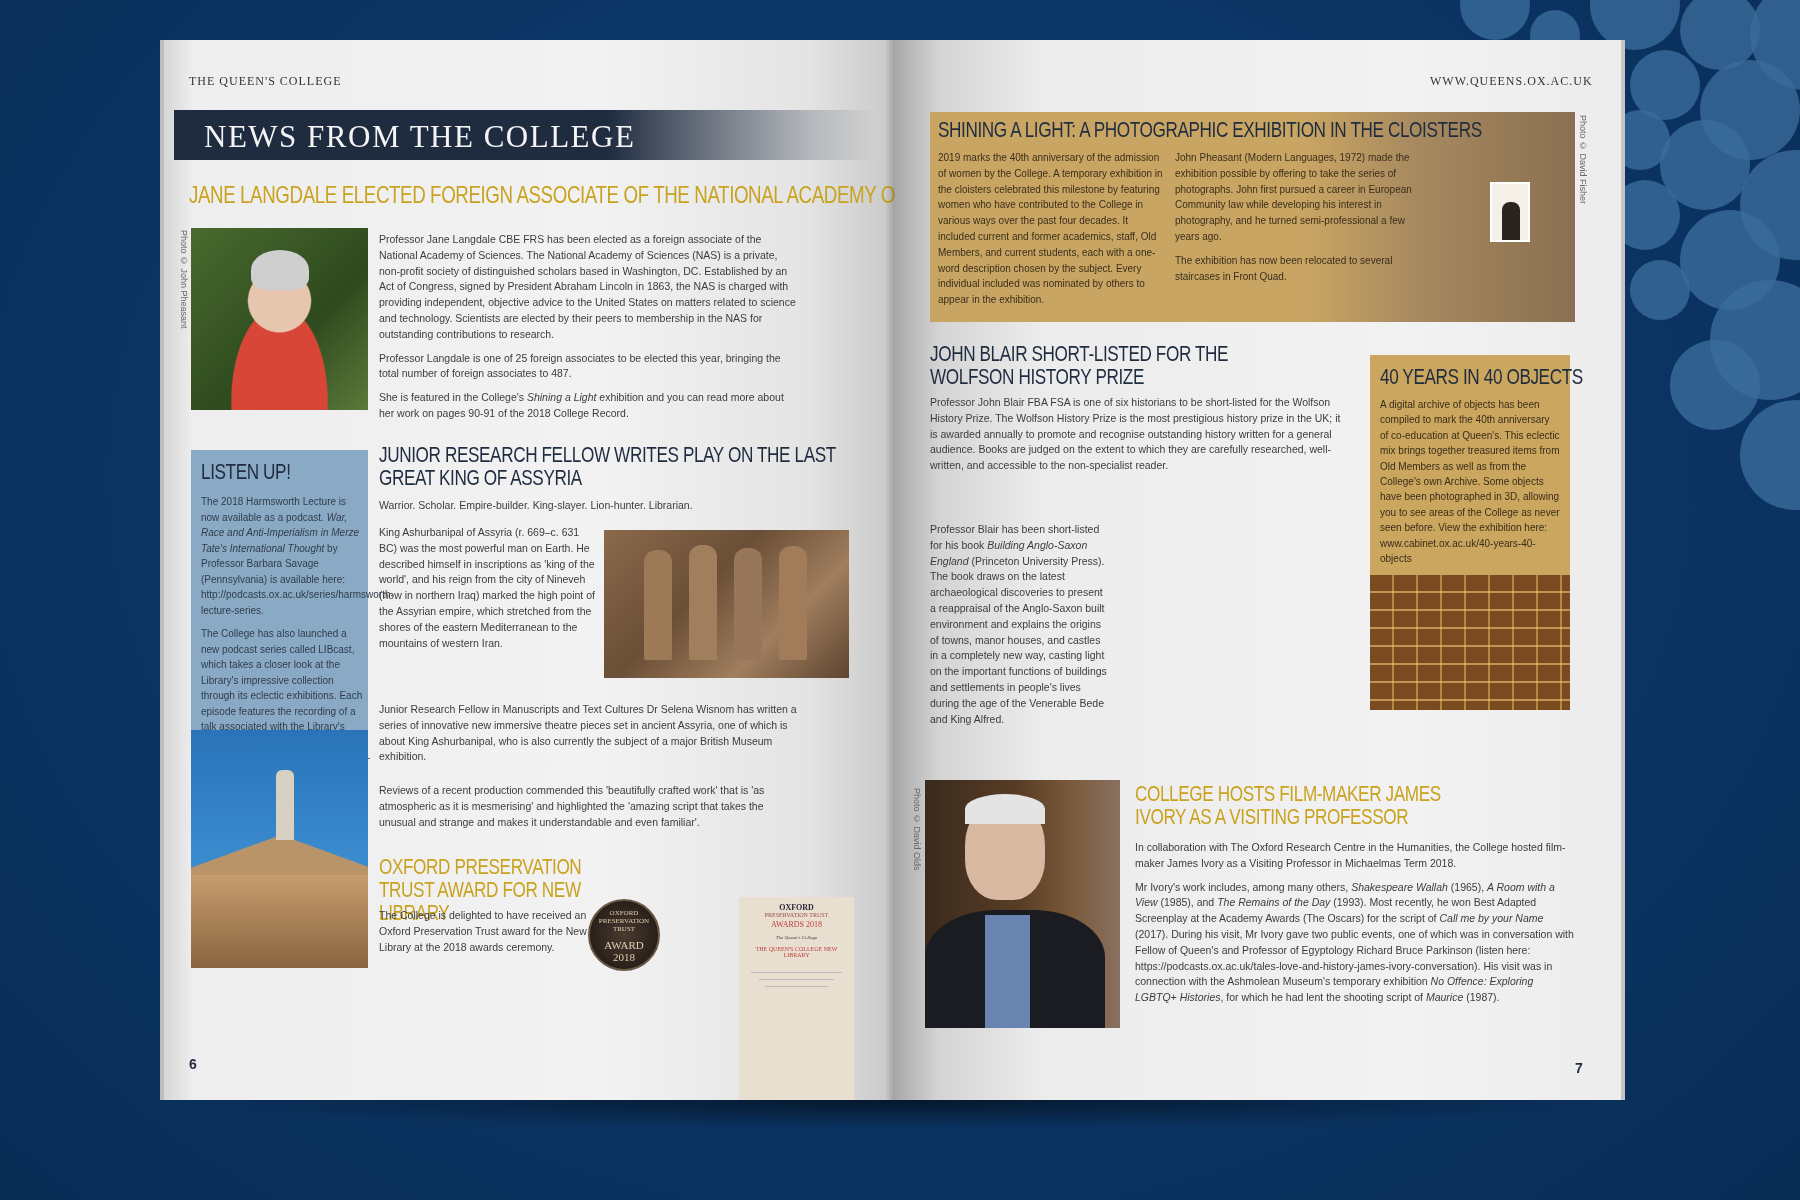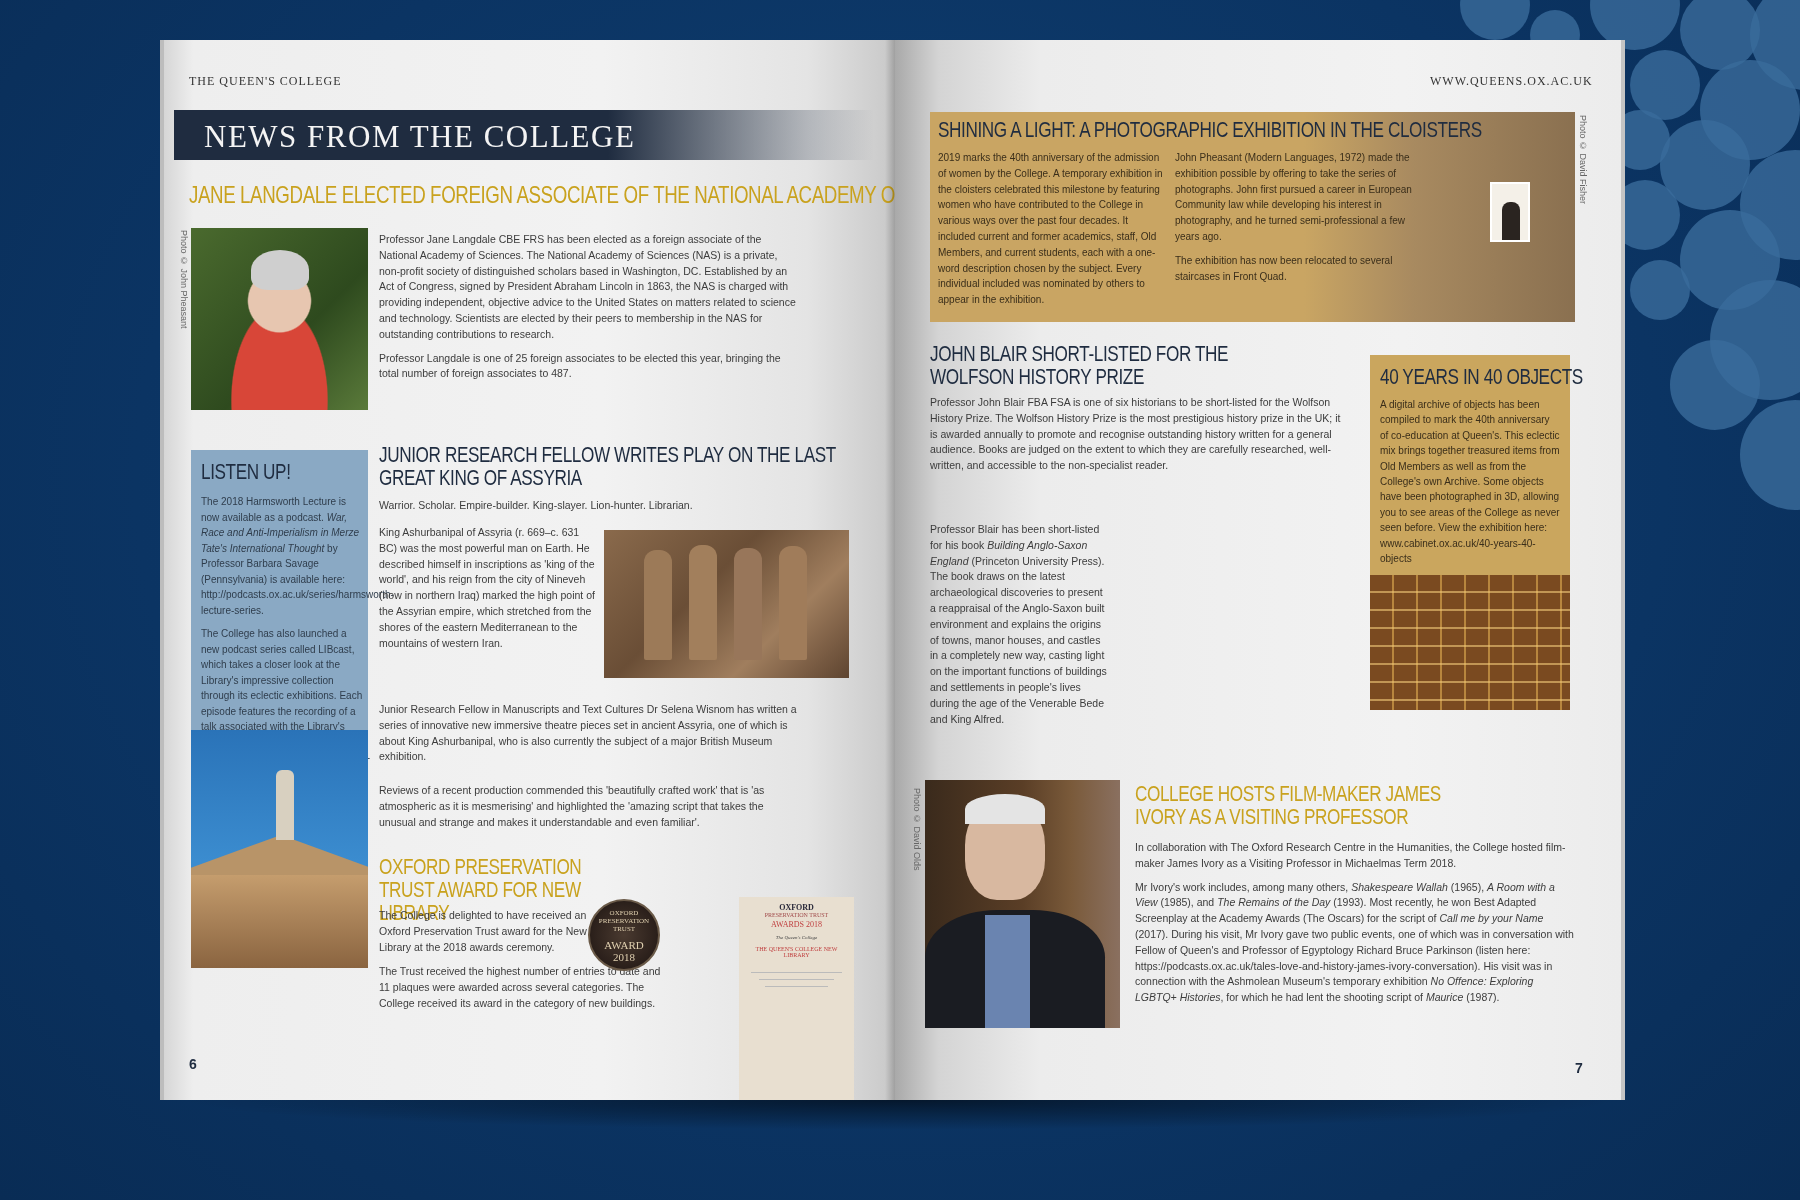--- a/index.html
+++ b/index.html
@@ -87,20 +87,21 @@
   <div class="headline gold" style="left:25px;top:142px;font-size:24px;white-space:nowrap;width:900px">JANE LANGDALE ELECTED FOREIGN ASSOCIATE OF THE NATIONAL ACADEMY OF SCIENCES</div>
 
   <div class="credit" style="left:15px;top:190px">Photo © John Pheasant</div>
   <div class="photo" style="left:27px;top:188px;width:177px;height:182px;background:radial-gradient(circle at 50% 40%, #e7c6b0 0 22%, transparent 23%), radial-gradient(ellipse at 50% 95%, #d84638 0 38%, transparent 39%), linear-gradient(135deg,#4a6a2e,#2e4a1e 60%,#5a7a3a)">
     <div style="position:absolute;left:60px;top:22px;width:58px;height:40px;border-radius:50% 50% 30% 30%;background:#cfcfcf"></div>
   </div>
 
   <div class="body" style="left:215px;top:192px;width:420px">
     <p>Professor Jane Langdale CBE FRS has been elected as a foreign associate of the National Academy of Sciences. The National Academy of Sciences (NAS) is a private, non-profit society of distinguished scholars based in Washington, DC. Established by an Act of Congress, signed by President Abraham Lincoln in 1863, the NAS is charged with providing independent, objective advice to the United States on matters related to science and technology. Scientists are elected by their peers to membership in the NAS for outstanding contributions to research.</p>
     <p>Professor Langdale is one of 25 foreign associates to be elected this year, bringing the total number of foreign associates to 487.</p>
+    <p><span>She is featured in the College's </span><i>Shining a Light</i><span> exhibition and you can read more about her work on pages 90-91 of the 2018 College Record.</span></p>
   </div>
 
   <div class="box-blue" style="left:27px;top:410px;width:177px;height:280px">
     <div class="headline navy" style="left:10px;top:10px;font-size:22px;white-space:nowrap">LISTEN UP!</div>
     <div class="body" style="left:10px;top:44px;width:165px;font-size:10px;line-height:15.5px;color:#2f3d4c">
       <p><span>The 2018 Harmsworth Lecture is now available as a podcast. </span><i>War, Race and Anti-Imperialism in Merze Tate's International Thought</i><span> by Professor Barbara Savage (Pennsylvania) is available here: http://podcasts.ox.ac.uk/series/harmsworth-lecture-series.</span></p>
       <p>The College has also launched a new podcast series called LIBcast, which takes a closer look at the Library's impressive collection through its eclectic exhibitions. Each episode features the recording of a talk associated with the Library's latest exhibition: http://podcasts.ox.ac.uk/series/libcast-queens-college.</p>
     </div>
   </div>
   <div class="photo" style="left:27px;top:690px;width:177px;height:238px;background:linear-gradient(180deg,#2a73b8 0%,#3b8ccf 55%,#3b8ccf 55%)">
@@ -116,21 +117,20 @@
     <div style="position:absolute;left:40px;top:20px;width:28px;height:110px;background:#9c7a58;border-radius:12px 12px 2px 2px"></div>
     <div style="position:absolute;left:85px;top:15px;width:28px;height:115px;background:#a27f5c;border-radius:12px 12px 2px 2px"></div>
     <div style="position:absolute;left:130px;top:18px;width:28px;height:112px;background:#98765a;border-radius:12px 12px 2px 2px"></div>
     <div style="position:absolute;left:175px;top:16px;width:28px;height:114px;background:#a07c5a;border-radius:12px 12px 2px 2px"></div>
   </div>
   <div class="body" style="left:215px;top:662px;width:420px">Junior Research Fellow in Manuscripts and Text Cultures Dr Selena Wisnom has written a series of innovative new immersive theatre pieces set in ancient Assyria, one of which is about King Ashurbanipal, who is also currently the subject of a major British Museum exhibition.</div>
   <div class="body" style="left:215px;top:743px;width:420px">Reviews of a recent production commended this 'beautifully crafted work' that is 'as atmospheric as it is mesmerising' and highlighted the 'amazing script that takes the unusual and strange and makes it understandable and even familiar'.</div>
 
   <div class="headline gold" style="left:215px;top:815px;font-size:22px;width:330px">OXFORD PRESERVATION TRUST AWARD FOR NEW LIBRARY</div>
   <div class="body" style="left:215px;top:868px;width:220px">The College is delighted to have received an Oxford Preservation Trust award for the New Library at the 2018 awards ceremony.</div>
-  <div class="body" style="left:215px;top:924px;width:295px">The Trust received the highest number of entries to date and 11 plaques were awarded across several categories. The College received its award in the category of new buildings.</div>
 
   <div style="position:absolute;left:424px;top:859px;width:72px;height:72px;border-radius:50%;background:radial-gradient(circle,#4a3a30 0%,#2a1f1a 70%,#1a1410 100%);border:2px solid #6a5a48;text-align:center;color:#e0d0b0;font-family:'Liberation Serif',serif">
     <div style="font-size:7px;margin-top:8px">OXFORD PRESERVATION TRUST</div>
     <div style="font-size:11px;margin-top:6px">AWARD</div>
     <div style="font-size:11px">2018</div>
   </div>
 
   <div style="position:absolute;left:575px;top:857px;width:115px;height:213px;background:#e8dfd0;text-align:center;font-family:'Liberation Serif',serif;padding-top:6px">
     <div style="font-size:8px;font-weight:bold;color:#2a2a3a">OXFORD</div>
     <div style="font-size:6px;color:#a04a4a">PRESERVATION TRUST</div>

